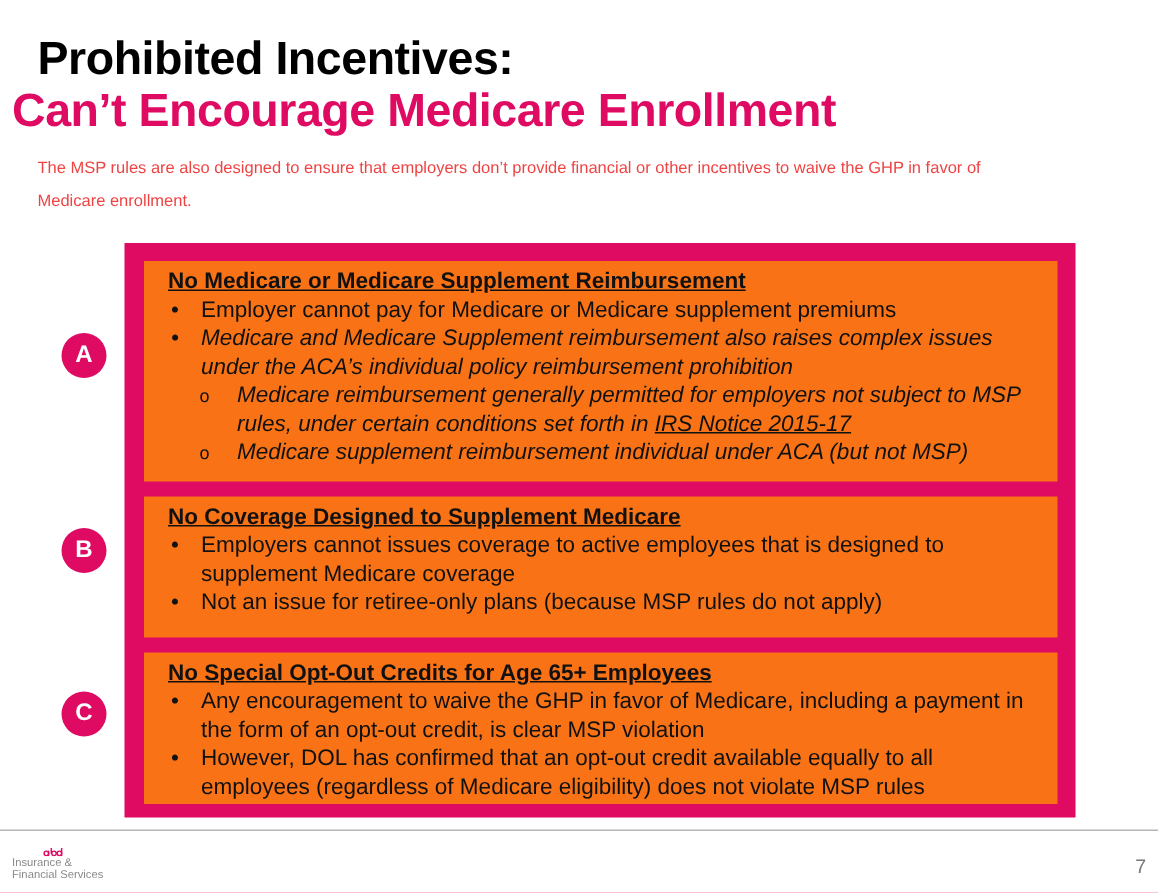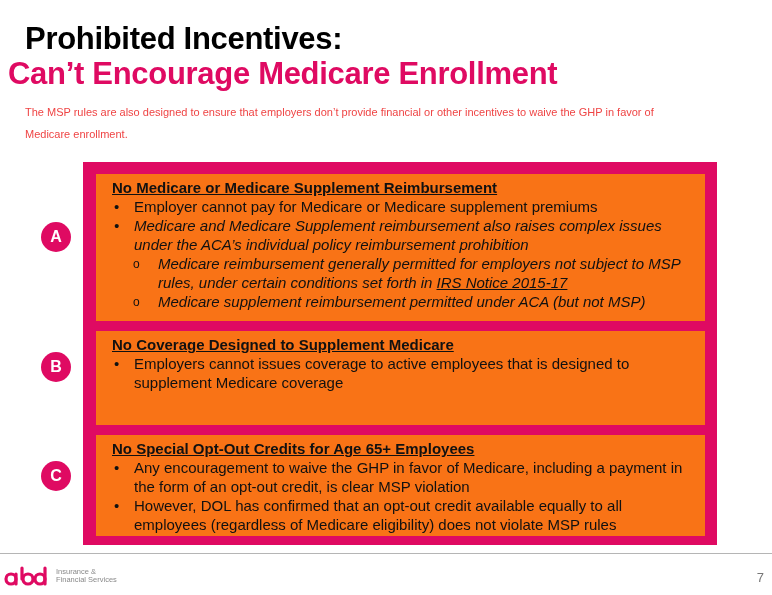--- a/index.html
+++ b/index.html
@@ -23,47 +23,48 @@
   .sub { position:relative; padding-left:46px; font-style:italic; }
   .sub::before { content:"o"; position:absolute; left:21px; top:1px; font-style:normal; font-size:12px; }
   .link { text-decoration:underline; }
 
   .badge { position:absolute; width:30px; height:30px; border-radius:50%; background:#df0a62; color:#fff; font-weight:bold; font-size:16px; text-align:center; line-height:30px; left:41px; }
   .badge.a { top:222px; }
   .badge.b { top:352px; }
   .badge.c { top:461px; }
 
   .footer-rule { position:absolute; left:0; top:553px; width:772px; height:1px; background:#b5b5b5; }
-  .logo { position:absolute; left:4px; top:565px; height:22px; display:flex; align-items:center; }
+  .logo { position:absolute; left:4px; top:565px; height:22px; display:flex; align-items:center;flex-direction:column; }
   .logo-text { margin-left:4px; font-size:7.5px; color:#8a8a8a; line-height:8px; }
   .page-num { position:absolute; right:8px; top:570px; font-size:13px; color:#777; }
 </style>
 </head>
 <body>
 
 <div class="title-1">Prohibited Incentives:</div>
 <div class="title-2">Can’t Encourage Medicare Enrollment</div>
 <div class="intro">The MSP rules are also designed to ensure that employers don’t provide financial or other incentives to waive the GHP in favor of Medicare enrollment.</div>
 
 <div class="badge a">A</div>
 <div class="badge b">B</div>
 <div class="badge c">C</div>
 
 <div class="frame">
   <div class="box a">
     <span class="box-heading">No Medicare or Medicare Supplement Reimbursement</span>
     <div class="bullet">Employer cannot pay for Medicare or Medicare supplement premiums</div>
     <div class="bullet italic">Medicare and Medicare Supplement reimbursement also raises complex issues under the ACA’s individual policy reimbursement prohibition</div>
     <div class="sub"><span>Medicare reimbursement generally permitted for employers not subject to MSP rules, under certain conditions set forth in </span><span class="link">IRS Notice 2015-17</span></div>
-    <div class="sub">Medicare supplement reimbursement permitted under ACA (but not MSP)</div>
+    <div class="sub">Medicare supplement reimbursement individual under ACA (but not MSP)</div>
   </div>
 
   <div class="box b">
     <span class="box-heading">No Coverage Designed to Supplement Medicare</span>
     <div class="bullet">Employers cannot issues coverage to active employees that is designed to supplement Medicare coverage</div>
+    <div class="bullet">Not an issue for retiree-only plans (because MSP rules do not apply)</div>
   </div>
 
   <div class="box c">
     <span class="box-heading">No Special Opt-Out Credits for Age 65+ Employees</span>
     <div class="bullet">Any encouragement to waive the GHP in favor of Medicare, including a payment in the form of an opt-out credit, is clear MSP violation</div>
     <div class="bullet">However, DOL has confirmed that an opt-out credit available equally to all employees (regardless of Medicare eligibility) does not violate MSP rules</div>
   </div>
 </div>
 
 <div class="footer-rule"></div>

